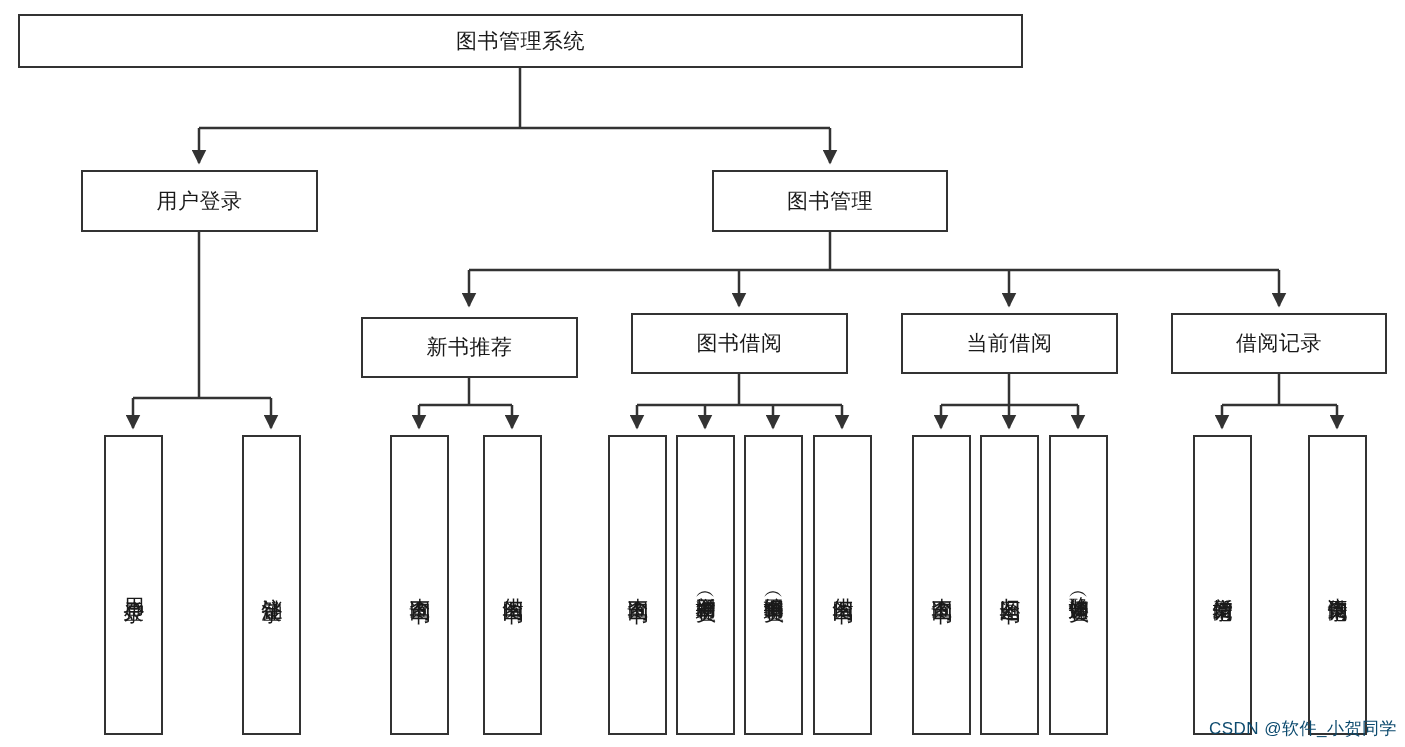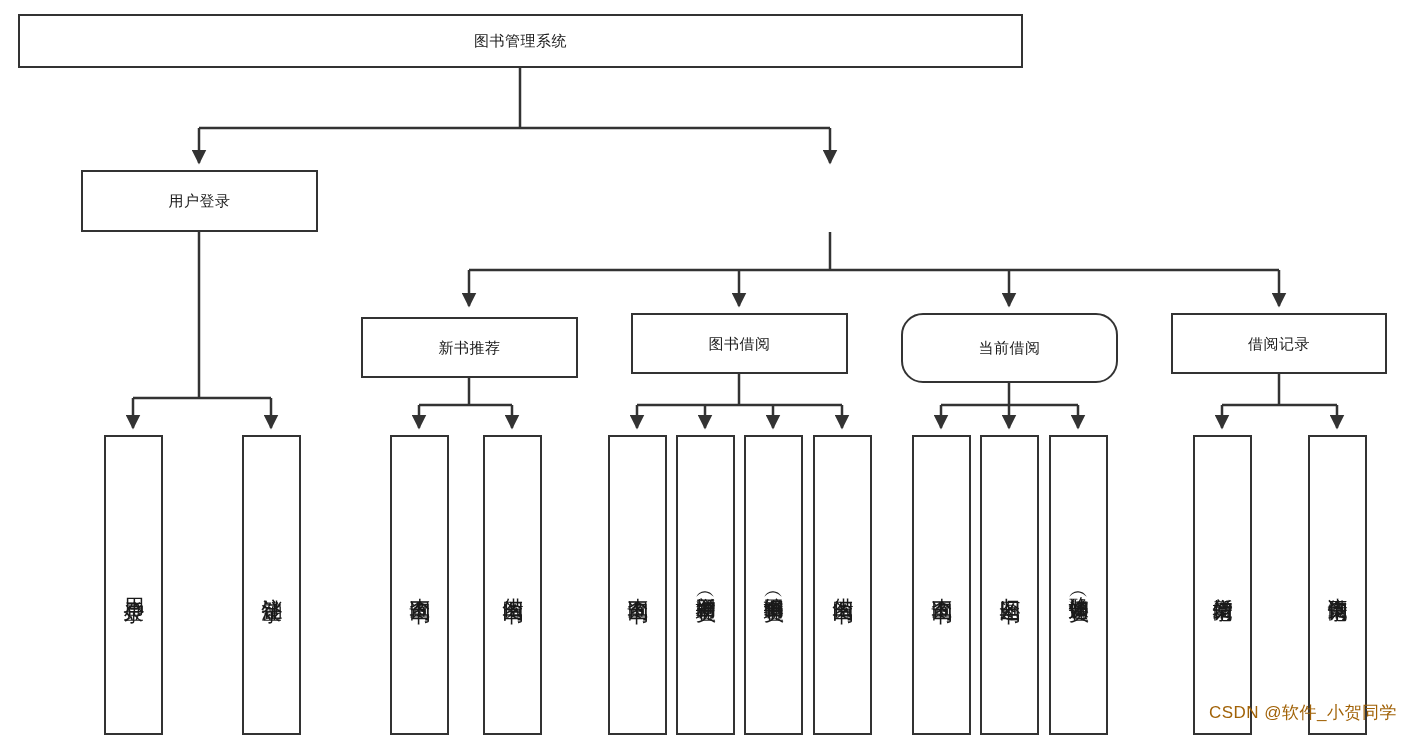--- a/index.html
+++ b/index.html
@@ -30,21 +30,21 @@
     box-sizing: border-box;
     background: #ffffff;
     border: 2.5px solid #333333;
     display: flex;
     align-items: center;
     justify-content: center;
     z-index: 2;
   }
   .node .lbl {
     color: #1a1a1a;
-    font-size: 15px;
+    font-size: 21px;
     line-height: 1.15;
     letter-spacing: 0.5px;
     white-space: nowrap;
   }
   .node.vert {
     align-items: center;
     justify-content: center;
   }
   .node.vert .lbl {
     writing-mode: vertical-rl;
@@ -55,22 +55,22 @@
     white-space: nowrap;
     -webkit-text-orientation: upright;
   }
   .node.vert.tall .lbl {
     font-size: 20px;
     letter-spacing: 1px;
   }
   #watermark {
     position: absolute;
     right: 8px;
-    bottom: 23px;
-    color: #a16207;
+    bottom: 7px;
+    color: #0c4a6e;
     font-size: 17px;
     letter-spacing: 0.5px;
     z-index: 5;
     white-space: nowrap;
   }
 </style>
 </head>
 <body>
 
 <div id="canvas">
@@ -126,28 +126,31 @@
     </g>
   </svg>
 
   <div class="node" style="left:18px; top:14px; width:1005px; height:54px;">
     <span class="lbl">图书管理系统</span>
   </div>
 
   <div class="node" style="left:81px; top:170px; width:237px; height:62px;">
     <span class="lbl">用户登录</span>
   </div>
+  <div class="node" style="left:712px; top:170px; width:236px; height:62px;">
+    <span class="lbl">图书管理</span>
+  </div>
 
   <div class="node" style="left:361px; top:317px; width:217px; height:61px;">
     <span class="lbl">新书推荐</span>
   </div>
   <div class="node" style="left:631px; top:313px; width:217px; height:61px;text-align:center;">
     <span class="lbl">图书借阅</span>
   </div>
-  <div class="node" style="left:901px; top:313px; width:217px; height:70px;border-radius:22px;">
+  <div class="node" style="left:901px; top:313px; width:217px; height:61px;">
     <span class="lbl">当前借阅</span>
   </div>
   <div class="node" style="left:1171px; top:313px; width:216px; height:61px;">
     <span class="lbl">借阅记录</span>
   </div>
 
   <div class="node vert" style="left:104px; top:435px; width:59px; height:300px;">
     <span class="lbl">用户登录</span>
   </div>
   <div class="node vert" style="left:242px; top:435px; width:59px; height:300px;">

